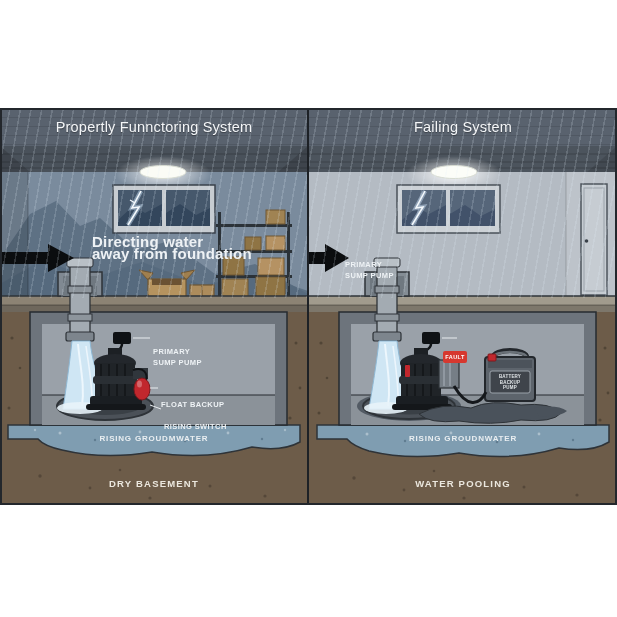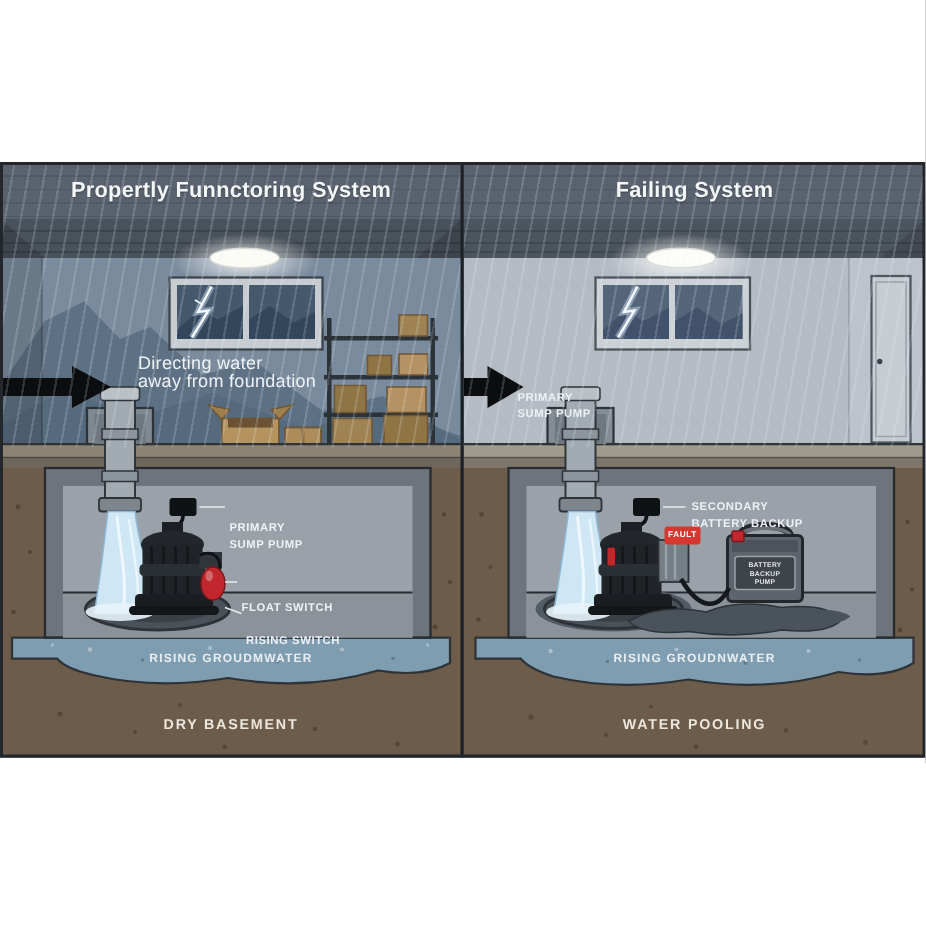--- a/index.html
+++ b/index.html
@@ -10,27 +10,27 @@
   .panel.left{left:0;}
   .panel.right{left:309px;}
   .divider{position:absolute;top:0;left:307px;width:2px;height:397px;background:#1d2126;z-index:40;}
   .frame{position:absolute;left:0;top:0;width:617px;height:397px;border:2px solid #23272c;
          box-sizing:border-box;z-index:41;pointer-events:none;}
   svg.scene{position:absolute;left:0;top:0;width:308px;height:397px;display:block;}
   .rain{position:absolute;left:0;top:0;width:308px;height:190px;z-index:10;pointer-events:none;
         background:repeating-linear-gradient(100deg, rgba(228,240,250,0) 0 9px,
                    rgba(228,240,250,0.17) 9px 10.5px);}
   .title{position:absolute;top:0;left:0;width:100%;height:38px;display:flex;align-items:center;
-         justify-content:center;z-index:20;color:#f4f6f8;font-size:14.5px;font-weight:bold;
+         justify-content:center;z-index:20;color:#f4f6f8;font-size:14.5px;font-weight:normal;
          letter-spacing:.2px;text-shadow:0 1px 1px rgba(0,0,0,.35);}
   .band-lines{position:absolute;top:0;left:0;width:100%;height:38px;z-index:5;
          background:repeating-linear-gradient(180deg, rgba(0,0,0,0.10) 0 1px, transparent 1px 9px);}
   .lbl{position:absolute;z-index:25;color:#eef2f5;white-space:pre-line;}
   .lbl.caps{font-size:7.5px;font-weight:bold;letter-spacing:.4px;line-height:11px;margin-top:17px;}
-  .lbl.sent{font-size:12px;font-weight:normal;letter-spacing:.2px;line-height:12px;}
+  .lbl.sent{font-size:15px;font-weight:bold;letter-spacing:.2px;line-height:12px;}
   .lbl.water-lbl{left:0;width:100%;text-align:center;top:326px;font-size:8px;font-weight:600;
          letter-spacing:.8px;color:#e9eef1;}
   .lbl.caption{left:0;width:100%;text-align:center;top:370px;font-size:9.5px;font-weight:600;
          letter-spacing:1.2px;color:#ebe7de;}
   .fault{position:absolute;left:134px;top:243px;width:24px;height:12px;background:#d6382f;
          border-radius:2px;z-index:26;display:flex;align-items:center;justify-content:center;
          color:#fff;font-size:5.5px;font-weight:bold;letter-spacing:.4px;}
   .battery-plate-text{position:absolute;left:180px;top:266px;width:42px;z-index:26;
          text-align:center;color:#e2e6e9;font-size:4.5px;font-weight:bold;line-height:5.5px;
          letter-spacing:.2px;white-space:pre-line;}
@@ -210,21 +210,21 @@
       </svg>
 
       <div class="band-lines"></div>
       <div class="rain"></div>
 
       <div class="title">Propertly Funnctoring System</div>
       <div class="lbl sent" style="left:92px;top:128px;">Directing water
 away from foundation</div>
       <div class="lbl caps" style="left:153px;top:221px;">PRIMARY
 SUMP PUMP</div>
-      <div class="lbl caps" style="left:161px;top:274px;">FLOAT SWITCH</div>
+      <div class="lbl caps" style="left:161px;top:274px;">FLOAT BACKUP</div>
       <div class="lbl caps" style="left:164px;top:296px;">RISING SWITCH</div>
       <div class="lbl water-lbl">RISING GROUDMWATER</div>
       <div class="lbl caption">DRY BASEMENT</div>
     </div>
 
     <div class="panel right">
       <svg class="scene" viewBox="0 0 308 397" preserveAspectRatio="none">
         <defs>
           <radialGradient id="glowR" cx="50%" cy="50%" r="50%">
             <stop offset="0%" stop-color="#ffffff" stop-opacity="0.9"></stop>
@@ -354,22 +354,20 @@
         </g>
         <polygon points="0,144 16,144 16,136 40,150 16,164 16,156 0,156" fill="#0b0d0f"></polygon>
       </svg>
 
       <div class="band-lines"></div>
       <div class="rain"></div>
 
       <div class="title">Failing System</div>
       <div class="lbl caps" style="left:36px;top:134px;">PRIMARY
 SUMP PUMP</div>
-      <div class="lbl caps" style="left:152px;top:207px;">SECONDARY
-BATTERY BACKUP</div>
       <div class="fault">FAULT</div>
       <div class="battery-plate-text">BATTERY BACKUP
 PUMP</div>
       <div class="lbl caption">WATER POOLING</div>
       <div class="lbl water-lbl">RISING GROUDNWATER</div>
     </div>
 
     <div class="divider"></div>
     <div class="frame"></div>
   </div>

